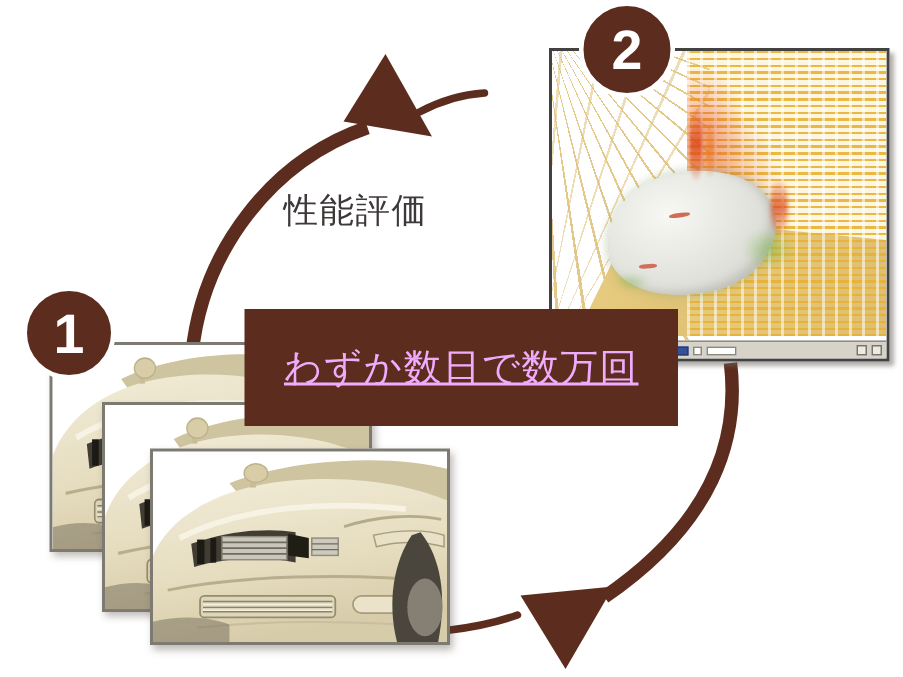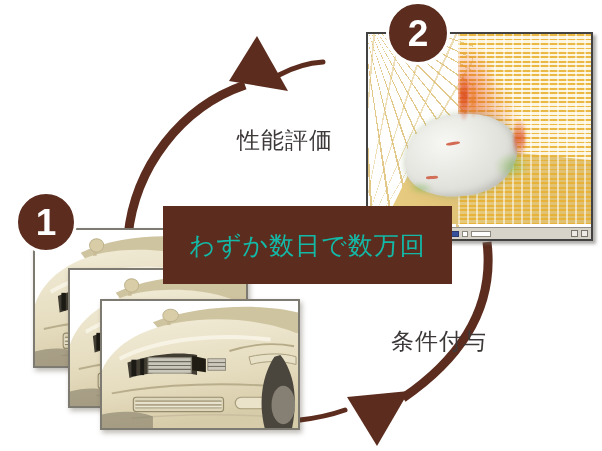--- a/index.html
+++ b/index.html
@@ -5,21 +5,21 @@
   * { box-sizing: border-box; margin: 0; padding: 0; }
   html,body { background:#fff; }
   body { font-family: "Liberation Sans", "DejaVu Sans", sans-serif; }
   .canvas { position:relative; width:602px; height:451px; background:#fff; overflow:hidden; }
 
   
   .arrows-svg { position:absolute; left:0; top:0; z-index:1; }
 
   
   .arc-label { position:absolute; z-index:2; font-size:23px; letter-spacing:1px;
-               color:#3d3938; white-space:nowrap;margin-left:48px; }
+               color:#3d3938; white-space:nowrap; }
   .label-top { left:189px; top:125px; }
   .label-bottom { left:343px; top:326px; }
 
   
   .sim-window { position:absolute; left:366px; top:32px; width:227px; height:209px;
                 background:#fff; border:2px solid #424242; z-index:3;
                 box-shadow:3px 3px 3px rgba(110,105,100,.55); overflow:hidden; }
   .sim-art { position:absolute; left:0; top:0; width:223px; height:193px; overflow:hidden; background:#fff; }
   .sim-rays { position:absolute; left:0; top:0; width:105px; height:193px; opacity:.85;
       background:
@@ -70,22 +70,22 @@
 
   
   .badge { position:absolute; border-radius:50%; background:#5c2d1e; border:3px solid #ffffff;
       color:#fff; font-weight:bold; display:flex; align-items:center; justify-content:center;
       z-index:8; line-height:1; }
   .badge-1 { left:15px; top:191px; width:62px; height:62px; font-size:37px; }
   .badge-2 { left:386px; top:1px;  width:64px; height:64px; font-size:37px; }
 
   
   .center-box { position:absolute; left:163px; top:206px; width:289px; height:78px;
-      background:#5c2d1e; color:#14b8a6; z-index:9;
-      display:flex; flex-direction:column; align-items:center; justify-content:center; }
+      background:#5c2d1e; color:#f0abfc; z-index:9;
+      display:flex; flex-direction:column; align-items:center; justify-content:center;text-decoration:underline; }
   .center-box .line { font-size:25px; line-height:34px; letter-spacing:1px; white-space:nowrap; }
 </style>
 </head>
 <body>
 
 <div class="canvas">
 
   <svg class="arrows-svg" width="602" height="451" viewBox="0 0 602 451">
     <g fill="#5c2d1e" stroke="none">
       <path d="M323,62 C306,63 292,68 279,75" fill="none" stroke="#5c2d1e" stroke-width="5" stroke-linecap="round"></path>
@@ -93,21 +93,20 @@
       <path d="M128,236 C135,167 181,107 245,85" fill="none" stroke="#5c2d1e" stroke-width="9" stroke-linecap="butt"></path>
     </g>
     <g fill="#5c2d1e" stroke="none">
       <path d="M300,420 C317,418 331,415 345,410" fill="none" stroke="#5c2d1e" stroke-width="5" stroke-linecap="round"></path>
       <polygon points="347,397 409,391 377,446"></polygon>
       <path d="M487,242 C493,292 476,348 403,398" fill="none" stroke="#5c2d1e" stroke-width="9" stroke-linecap="butt"></path>
     </g>
   </svg>
 
   <div class="arc-label label-top">性能評価</div>
-  <div class="arc-label label-bottom">条件付与</div>
 
   <div class="sim-window">
     <div class="sim-art">
       <div class="sim-rays"></div>
       <div class="sim-floor"></div>
       <div class="sim-streams"></div>
       <div class="sim-car"></div>
       <div class="acc acc-red1"></div>
       <div class="acc acc-red2"></div>
       <div class="acc acc-red3"></div>

